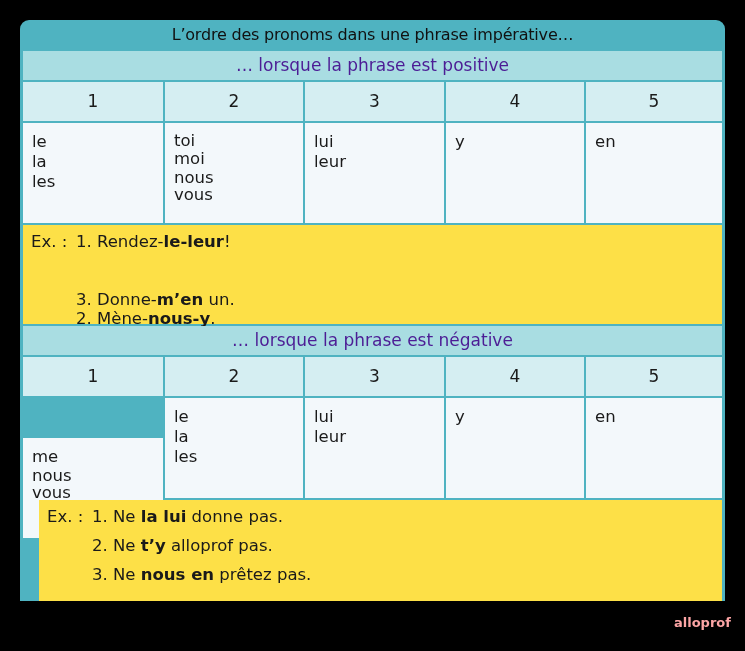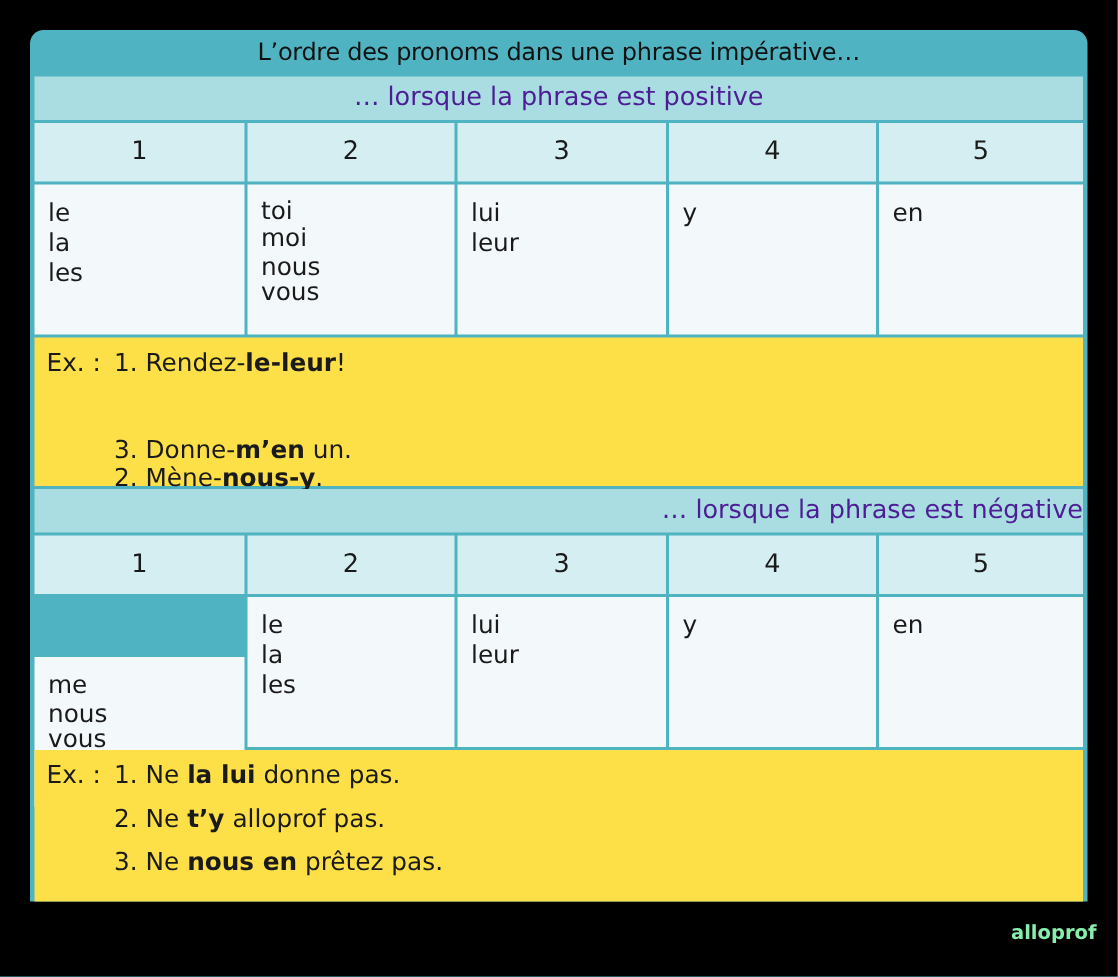--- a/index.html
+++ b/index.html
@@ -33,21 +33,21 @@
   }
   .ccell .line { display: block; line-height: 20px; }
   .ccell.tight .line { line-height: 17px; }
   .examples {
     background: #fde047; height: 99px; text-align: left; font-size: 16.5px;
   }
   .ex-line { position: absolute; left: 8px; height: 24px; line-height: 24px; white-space: nowrap; }
   .ex-line .lbl { display: inline-block; width: 45px; }
   .ex-line .b { font-weight: bold; }
   .logo {
-    position: absolute; left: 674px; top: 615px; font-size: 13px; color: #86efac;
+    position: absolute; left: 674px; top: 615px; font-size: 13px; color: #fca5a5;
     font-weight: bold; letter-spacing: 0px; font-family: "DejaVu Sans", sans-serif;
   }
 </style>
 </head>
 <body>
 
 <div class="table">
   <div class="band title">L’ordre des pronoms dans une phrase impérative…</div>
 
   <div class="band subhead" style="top:31px;">… lorsque la phrase est positive</div>
@@ -86,21 +86,21 @@
       <span class="lbl">Ex. :</span><span>1.</span> <span>Rendez-</span><span class="b">le-leur</span><span>!</span>
     </div>
     <div class="ex-line" style="top:34px;margin-top:48px;">
       <span class="lbl"></span><span>2.</span> <span>Mène-</span><span class="b">nous-y</span><span>.</span>
     </div>
     <div class="ex-line" style="top:63px;">
       <span class="lbl"></span><span>3.</span> <span>Donne-</span><span class="b">m’en</span><span> un.</span>
     </div>
   </div>
 
-  <div class="band subhead" style="top:306px;text-align:right;">… lorsque la phrase est négative</div>
+  <div class="band subhead" style="top:306px;">… lorsque la phrase est négative</div>
   <div class="band numrow" style="top:337px;">
     <div class="numcell" style="left:0;width:140px;">1</div>
     <div class="numcell" style="left:142px;width:138px;">2</div>
     <div class="numcell" style="left:282px;width:139px;">3</div>
     <div class="numcell" style="left:423px;width:138px;">4</div>
     <div class="numcell" style="left:563px;width:136px;">5</div>
   </div>
   <div class="band contentrow" style="top:378px;">
     <div class="ccell tight" style="left:0;width:140px;margin-top:40px;">
       <span class="line" style="line-height:20px;">me</span>
@@ -116,21 +116,21 @@
       <span class="line">lui</span>
       <span class="line">leur</span>
     </div>
     <div class="ccell" style="left:423px;width:138px;">
       <span class="line">y</span>
     </div>
     <div class="ccell" style="left:563px;width:136px;">
       <span class="line">en</span>
     </div>
   </div>
-  <div class="band examples" style="top:480px;height:120px;">
+  <div class="band examples" style="top:480px;height:120px;margin-left:16px;">
     <div class="ex-line" style="top:5px;">
       <span class="lbl">Ex. :</span><span>1.</span> <span>Ne </span><span class="b">la lui</span><span> donne pas.</span>
     </div>
     <div class="ex-line" style="top:34px;">
       <span class="lbl"></span><span>2.</span> <span>Ne </span><span class="b">t’y</span><span> alloprof pas.</span>
     </div>
     <div class="ex-line" style="top:63px;text-align:center;">
       <span class="lbl"></span><span>3.</span> <span>Ne </span><span class="b">nous en</span><span> prêtez pas.</span>
     </div>
   </div>

